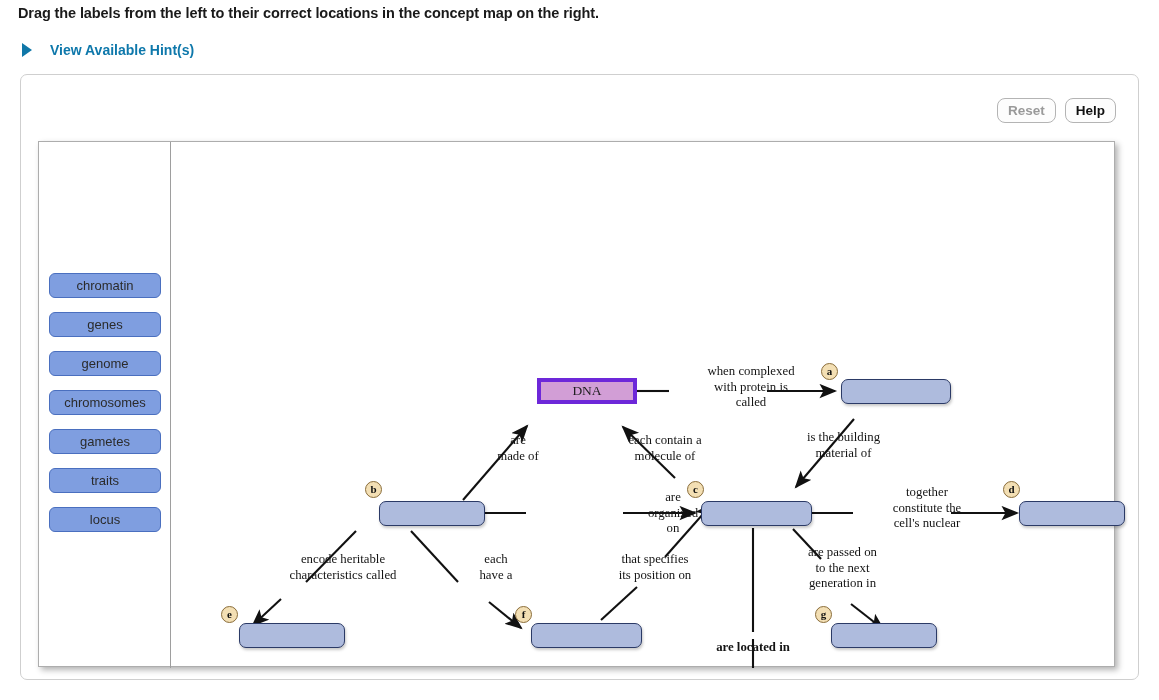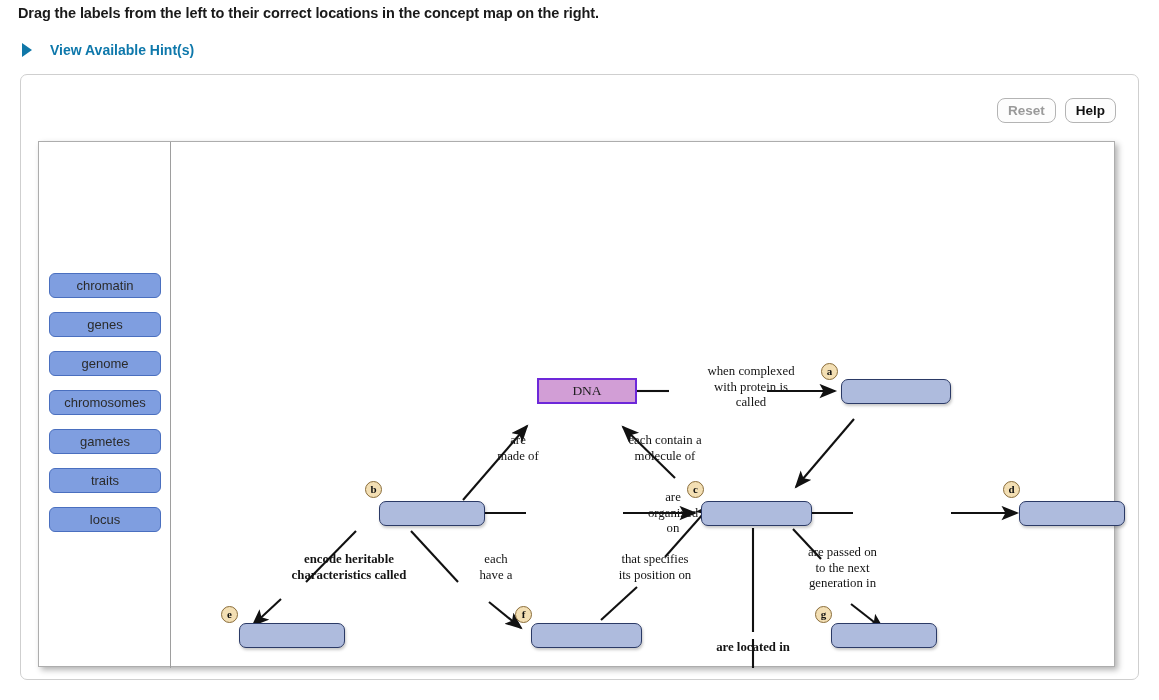--- a/index.html
+++ b/index.html
@@ -126,21 +126,21 @@
     position: absolute;
     left: 132px; top: 0;
     width: 945px; height: 526px;
   }
   .map svg { position: absolute; left: 0; top: 0; }
 
   
   .term-box {
     position: absolute;
     background: #d29ed6;
-    border: 2px solid #6d28d9;
+    border: 4px solid #6d28d9;
     font-family: "Liberation Serif", serif;
     font-size: 13.5px;
     color: #1d1d1d;
     text-align: center;
     display: flex;
     align-items: center;
     justify-content: center;
   }
 
   .drop-box {
@@ -255,27 +255,32 @@
         <div class="conn" style="left:510px; top:222px; width:140px;">when complexed
 with protein is
 called</div>
 
         <div class="conn" style="left:302px; top:291px; width:90px;">are
 made of</div>
 
         <div class="conn" style="left:424px; top:291px; width:140px;">each contain a
 molecule of</div>
 
+        <div class="conn" style="left:600px; top:288px; width:145px;">is the building
+material of</div>
 
         <div class="conn" style="left:456px; top:348px; width:92px;">are
 organized
 on</div>
 
-
-        <div class="conn" style="left:86px; top:410px; width:184px;font-weight:bold;">encode heritable
+        <div class="conn" style="left:686px; top:343px; width:140px;">together
+constitute the
+cell's nuclear</div>
+
+        <div class="conn" style="left:80px; top:410px; width:184px;">encode heritable
 characteristics called</div>
 
         <div class="conn" style="left:285px; top:410px; width:80px;">each
 have a</div>
 
         <div class="conn" style="left:410px; top:410px; width:148px;">that specifies
 its position on</div>
 
         <div class="conn" style="left:604px; top:403px; width:135px;">are passed on
 to the next

